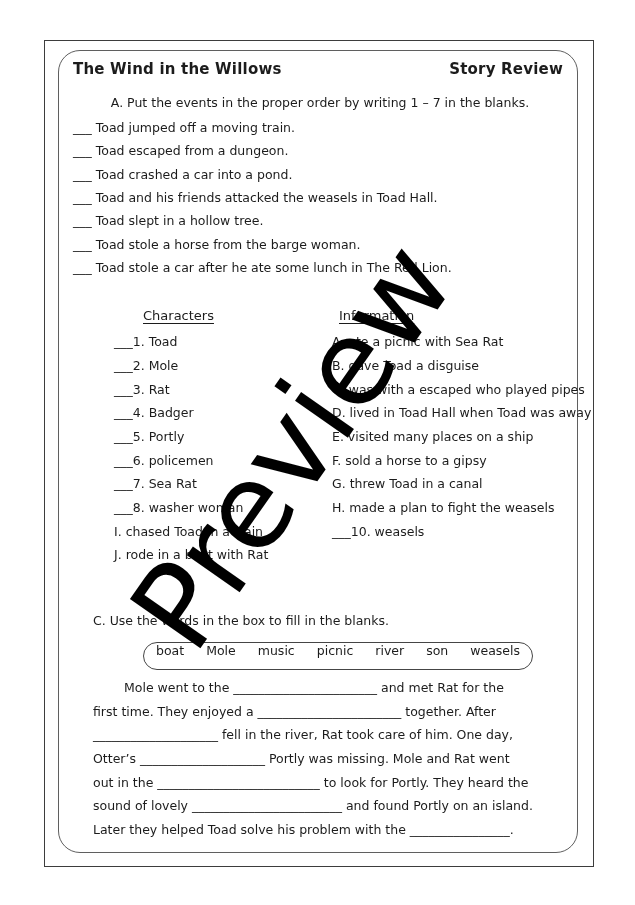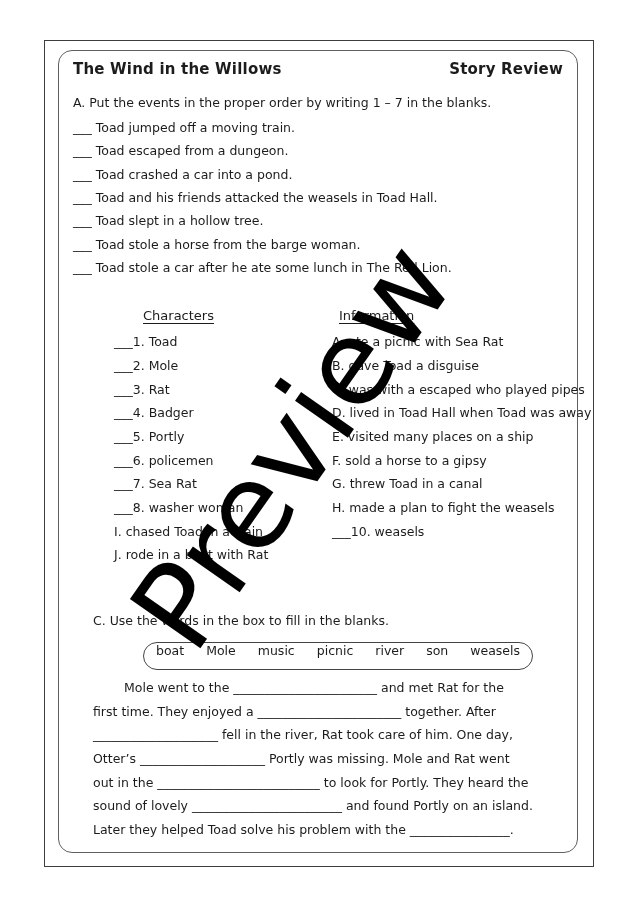--- a/index.html
+++ b/index.html
@@ -10,33 +10,33 @@
     color:#1c1c1c;
   }
   .canvas { position:relative; width:635px; height:905px; overflow:hidden; background:#fff; }
 
   .outer-box {
     position:absolute; left:44px; top:40px; width:550px; height:827px;
     border:1px solid #3d3d3d; background:#fff;
   }
   .inner-box {
     position:absolute; left:13px; top:9px; width:520px; height:803px;
-    border:1px solid #5f5f5f; border-radius:14px; background:#fff;
+    border:1px solid #5f5f5f; border-radius:22px; background:#fff;
   }
 
   .header-row {
     position:absolute; left:14px; right:14px; top:9px;
     display:flex; justify-content:space-between;
     font-size:15px; font-weight:bold; letter-spacing:0.2px;
   }
 
   .line { height:23.4px; line-height:23.4px; font-size:12.5px; white-space:nowrap; }
 
   .section-a { position:absolute; left:14px; right:10px; top:40px; }
-  .section-a .instruction { margin-bottom:1.5px; }
+  .section-a .instruction { margin-bottom:1.5px;text-align:center; }
 
   .section-b { position:absolute; left:14px; right:6px; top:250px; }
   .match-grid {
     display:grid; grid-template-columns:218px 1fr;margin-left:41px;
   }
   .match-grid .col-head {
     height:23.4px; line-height:23.4px; font-size:13px; margin-top:3.4px;
     text-decoration:underline; text-underline-offset:3px;
   }
   .match-grid .col-head.left { padding-left:29px; }

